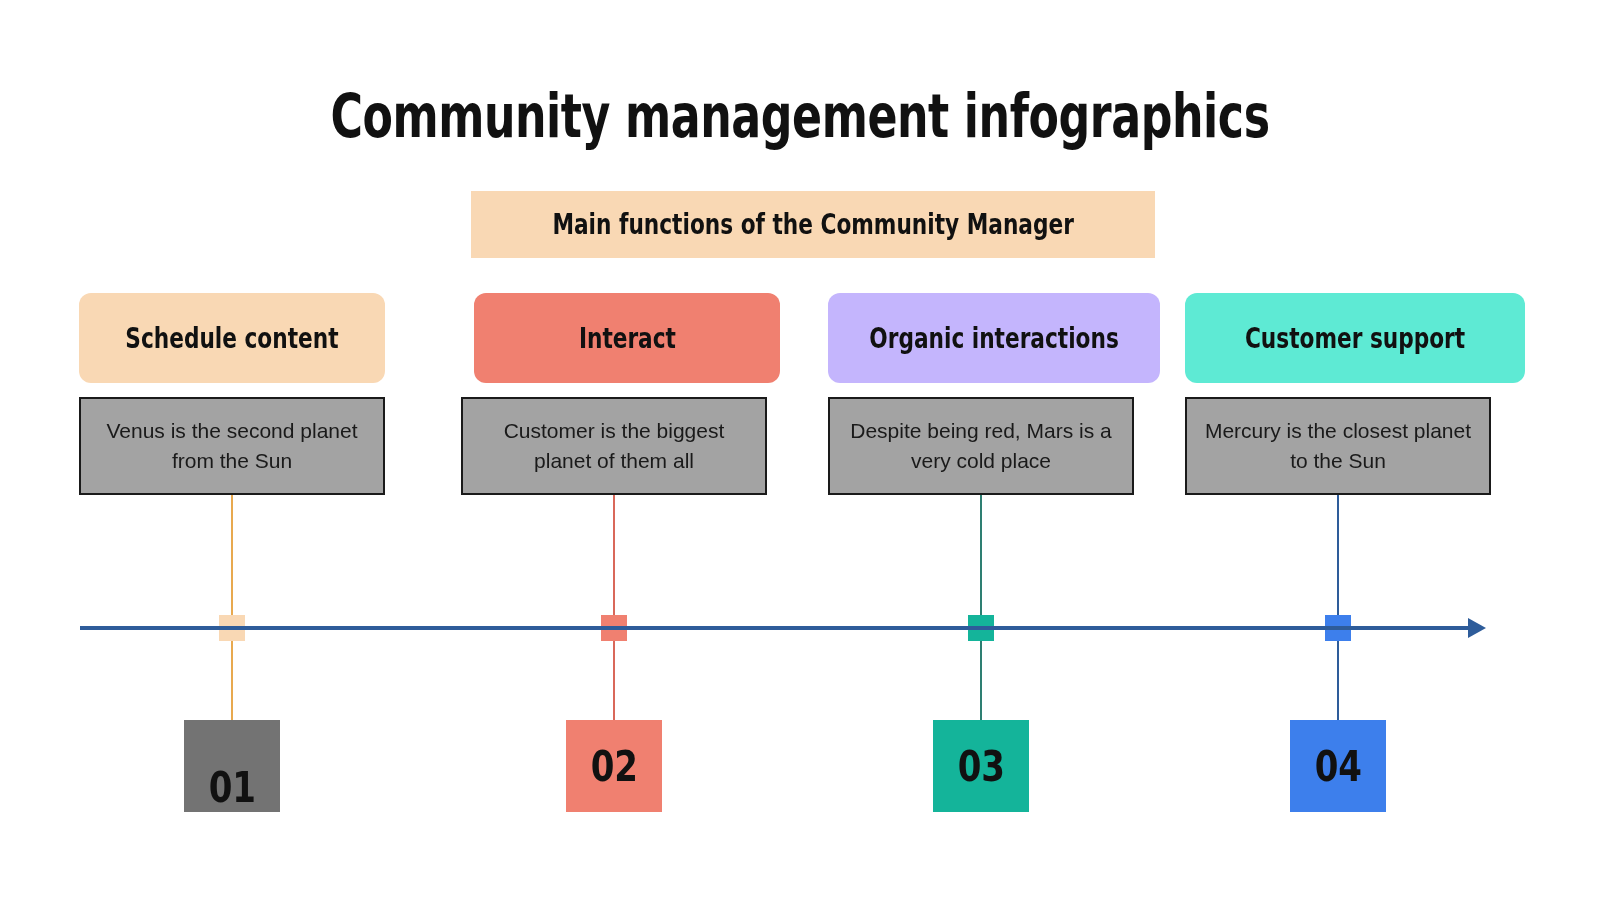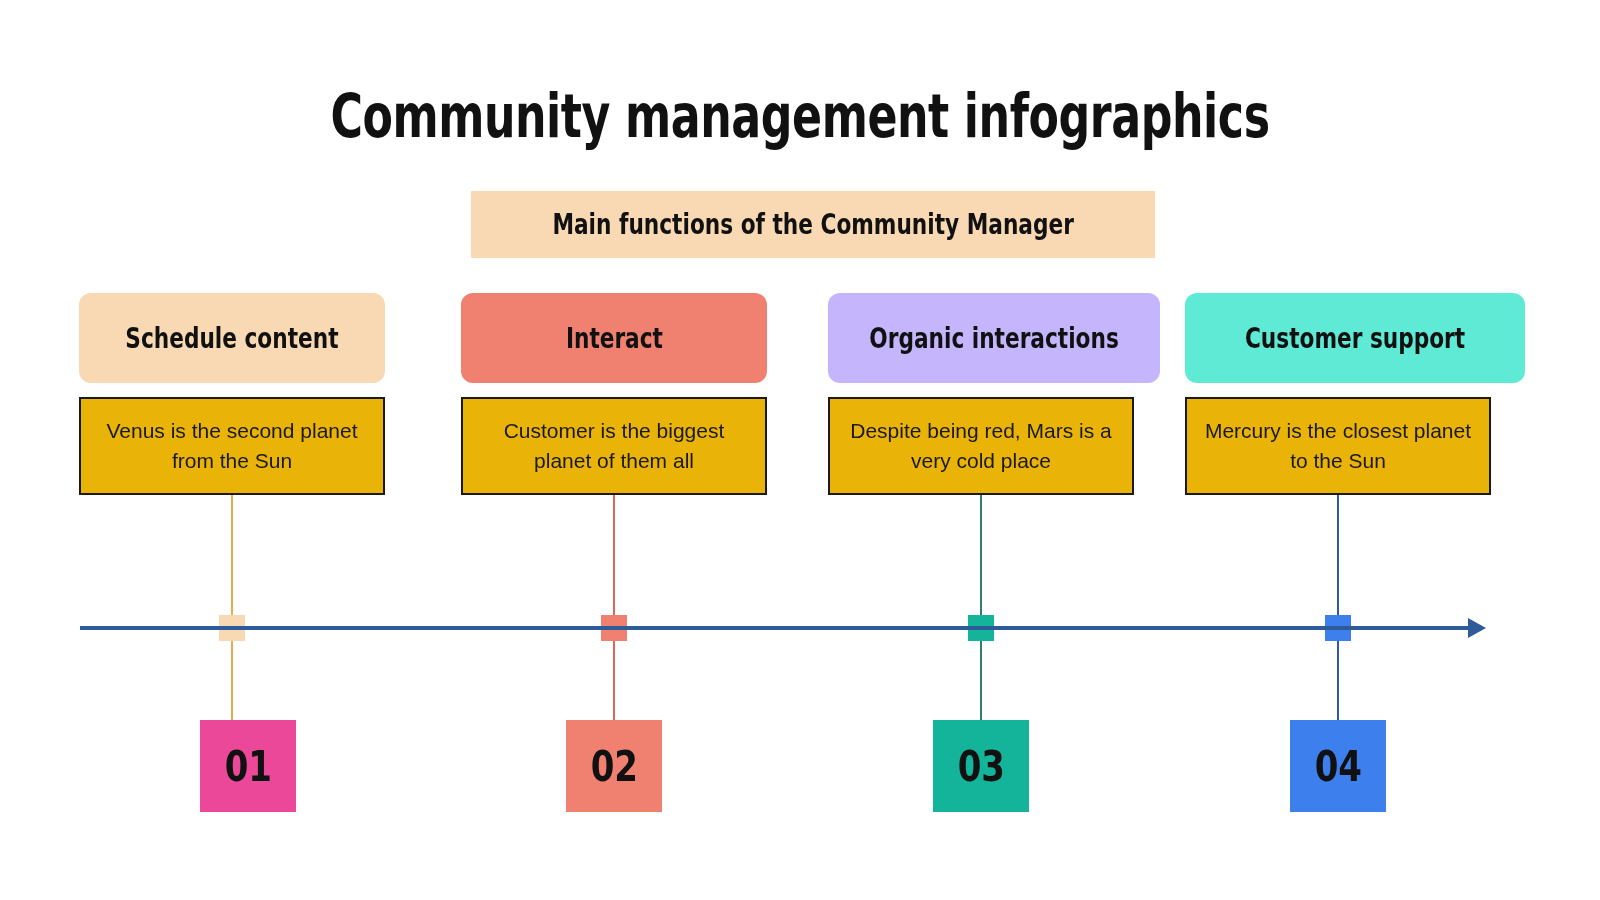--- a/index.html
+++ b/index.html
@@ -80,21 +80,21 @@
     color: #111111;
     transform: scaleX(0.86);
     white-space: nowrap;
   }
 
   
   .col-desc {
     position: absolute;
     top: 397px;
     height: 98px;
-    background: #eab308;
+    background: #a3a3a3;
     border: 2px solid #1a1a1a;
     box-sizing: border-box;
     display: flex;
     align-items: center;
     justify-content: center;
     padding: 0 14px;
   }
   .col-desc-text {
     font-family: "Liberation Sans", sans-serif;
     font-size: 21px;
@@ -177,24 +177,24 @@
   <div id="columns-root">
       <div class="col-head" style="left: 79px; width: 306px; background: rgb(249, 216, 180);">
         <span class="col-head-label">Schedule content</span>
       </div>
       <div class="col-desc" style="left: 79px; width: 306px;">
         <span class="col-desc-text">Venus is the second planet from the Sun</span>
       </div>
       <div class="connector-top" style="left: 231px; background: rgb(232, 169, 79);"></div>
       <div class="connector-bottom" style="left: 231px; background: rgb(232, 169, 79);"></div>
       <div class="marker" style="left: 219px; background: rgb(249, 216, 180);"></div>
-      <div class="num-box" style="left: 200px; background: #ec4899;">
+      <div class="num-box" style="left: 184px; background: #737373; align-items: flex-end;">
         <span class="num-label">01</span>
       </div>
-      <div class="col-head" style="left: 461px; width: 306px; background: rgb(240, 128, 112);">
+      <div class="col-head" style="left: 474px; width: 306px; background: rgb(240, 128, 112);">
         <span class="col-head-label">Interact</span>
       </div>
       <div class="col-desc" style="left: 461px; width: 306px;">
         <span class="col-desc-text">Customer is the biggest planet of them all</span>
       </div>
       <div class="connector-top" style="left: 613px; background: rgb(217, 104, 90);"></div>
       <div class="connector-bottom" style="left: 613px; background: rgb(217, 104, 90);"></div>
       <div class="marker" style="left: 601px; background: rgb(240, 128, 112);"></div>
       <div class="num-box" style="left: 566px; background: rgb(240, 128, 112);">
         <span class="num-label">02</span>

